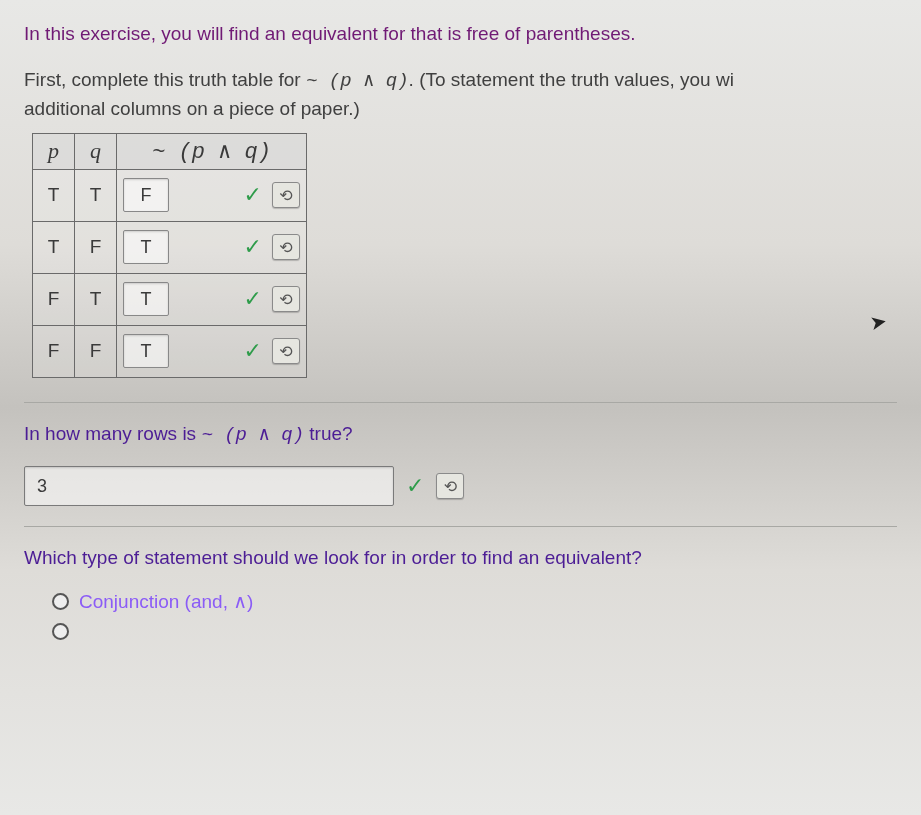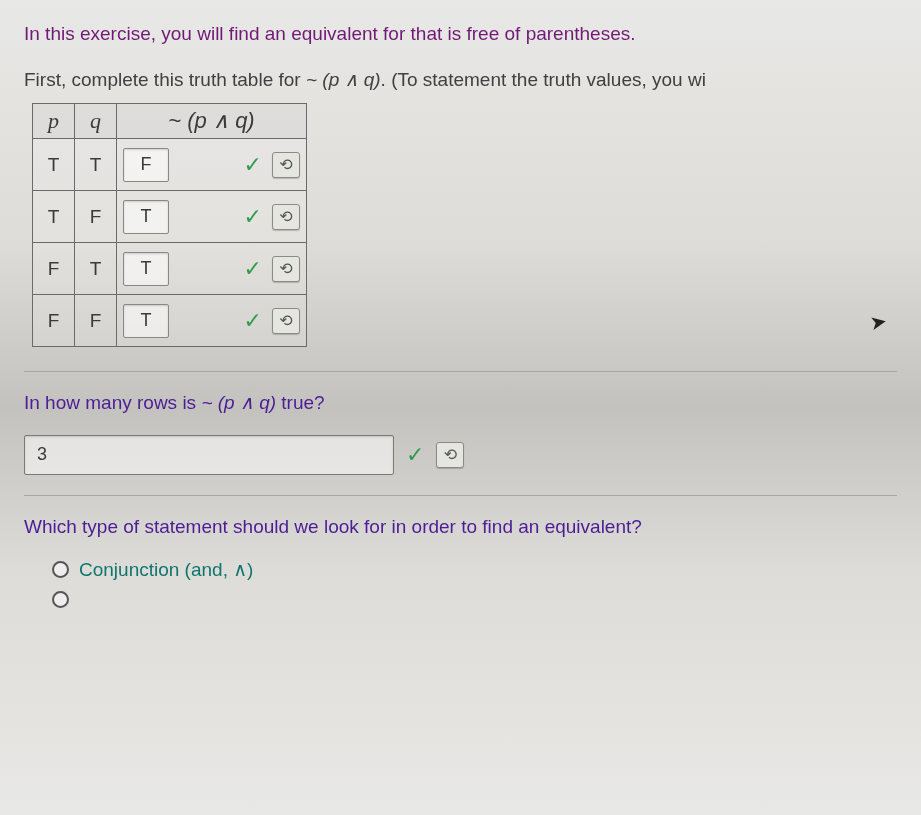--- a/index.html
+++ b/index.html
@@ -10,21 +10,21 @@
     font-size: 19px;
     color: #3a3a3a;
     background: linear-gradient(180deg, #e8e8e6 0%, #dedcd8 30%, #c4c2be 50%, #dedcd8 70%, #e8e8e6 100%);
     width: 921px;
     height: 815px;
     overflow: hidden;
     position: relative;
   }
   .instruction { line-height: 1.45; color: #701a75; margin-bottom: 18px; font-weight: 500; }
   .instruction2 { line-height: 1.45; color: #404040; margin-bottom: 10px; font-weight: 500; }
-  .math { font-family: Liberation Sans, sans-serif; font-style: italic; }
+  .math { font-family: Liberation Mono, monospace; font-style: italic; }
   .truth-table {
     border-collapse: collapse;
     margin: 8px 0 24px 8px;
     background: rgba(255,255,255,0.15);
   }
   .truth-table th, .truth-table td {
     border: 1px solid #6a6a6a;
     text-align: center;
     vertical-align: middle;
   }
@@ -66,41 +66,42 @@
   .num-input-row { display: flex; align-items: center; gap: 12px; margin-bottom: 20px; }
   .num-input {
     width: 370px; height: 40px;
     border: 1px solid #7a7a7a; background: rgba(255,255,255,0.5);
     padding: 6px 12px; font-size: 18px;
     border-radius: 2px;
     display: flex; align-items: center;
     box-shadow: inset 0 1px 2px rgba(0,0,0,0.15);
   }
   .options { margin: 16px 0 0 28px; }
-  .option-row { display: flex; align-items: center; gap: 10px; margin-bottom: 10px; font-weight: 500; font-size: 19px; color: #0f766e; }
+  .option-row { display: flex; align-items: center; gap: 10px; margin-bottom: 10px; font-weight: 500; font-size: 19px; color: #8b5cf6; }
   .radio {
     width: 17px; height: 17px; border-radius: 50%;
     border: 2px solid #555; background: #eee;
     display: inline-block; flex-shrink: 0;
   }
   .cursor {
     position: absolute;
     right: 34px; top: 310px;
     font-size: 20px; color: #222;
     transform: rotate(-10deg);
   }
 </style>
 </head>
 <body>
 
 <div class="instruction">In this exercise, you will find an equivalent for that is free of parentheses.</div>
 
 <div class="instruction2">
   <span>First, complete this truth table for </span>
   <span class="math">~ (p ∧ q)</span><span>. (To statement the truth values, you wi</span><br>
+  <span>additional columns on a piece of paper.)</span>
 </div>
 
 <table class="truth-table">
   <thead>
     <tr>
       <th>p</th>
       <th>q</th>
       <th class="wide"><span class="math">~ (p ∧ q)</span></th>
     </tr>
   </thead>

